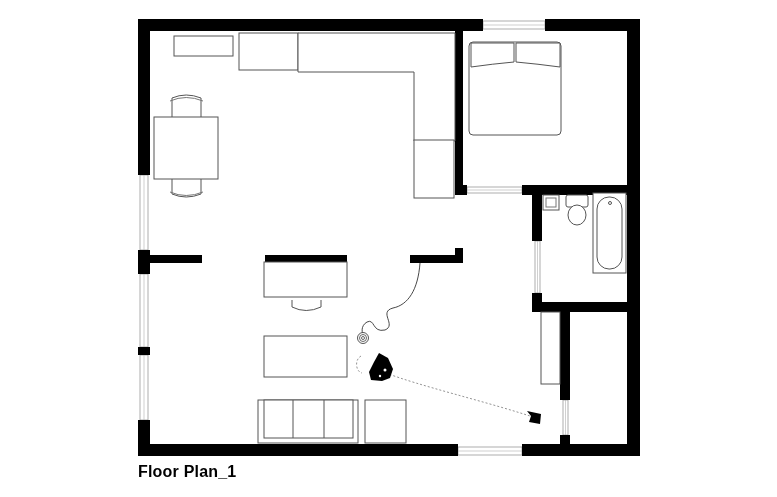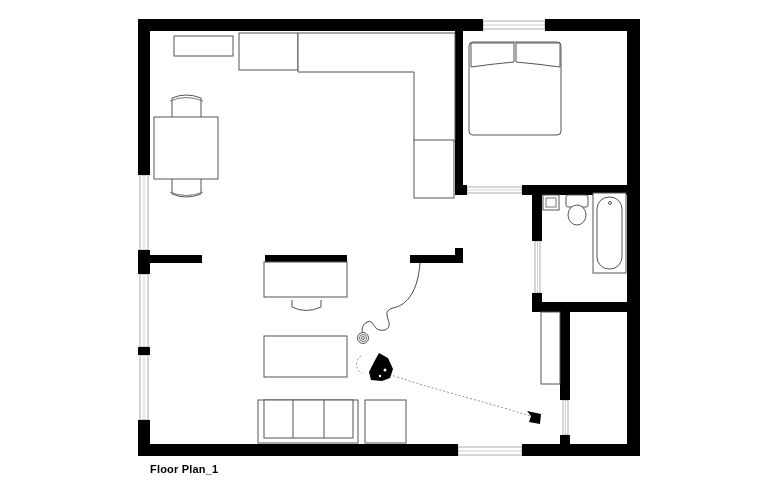--- a/index.html
+++ b/index.html
@@ -2,21 +2,21 @@
 <html><head>
   <meta charset="utf-8">
   <style>
     html, body { margin: 0; padding: 0; background: #ffffff; }
     body { width: 777px; height: 497px; position: relative; overflow: hidden; font-family: "Liberation Sans", sans-serif; }
     #plan { position: absolute; left: 0; top: 0; width: 777px; height: 497px; }
     .wall { fill: #000000; }
     .win { fill: #ffffff; stroke: #9a9a9a; stroke-width: 0.8; }
     .furn { fill: #ffffff; stroke: #555555; stroke-width: 1; }
     .furn2 { fill: none; stroke: #777777; stroke-width: 1; }
-    .caption { position: absolute; left: 138px; top: 463px; font-size: 11px; font-weight: bold; color: #000; letter-spacing: 0.2px; margin-left: 12px; }
+    .caption { position: absolute; left: 138px; top: 463px; font-size: 16px; font-weight: bold; color: #000; letter-spacing: 0.2px; }
   </style>
 </head>
 <body>
 
 <svg id="plan" viewBox="0 0 777 497" xmlns="http://www.w3.org/2000/svg">
   <g id="windows">
       <rect x="150" y="21" width="73" height="8" class="win"></rect>
       <line x1="150" x2="223" y1="25" y2="25" stroke="#b0b0b0" stroke-width="0.6"></line>
       <rect x="483" y="21" width="62" height="8" class="win"></rect>
       <line x1="483" x2="545" y1="25" y2="25" stroke="#b0b0b0" stroke-width="0.6"></line>

